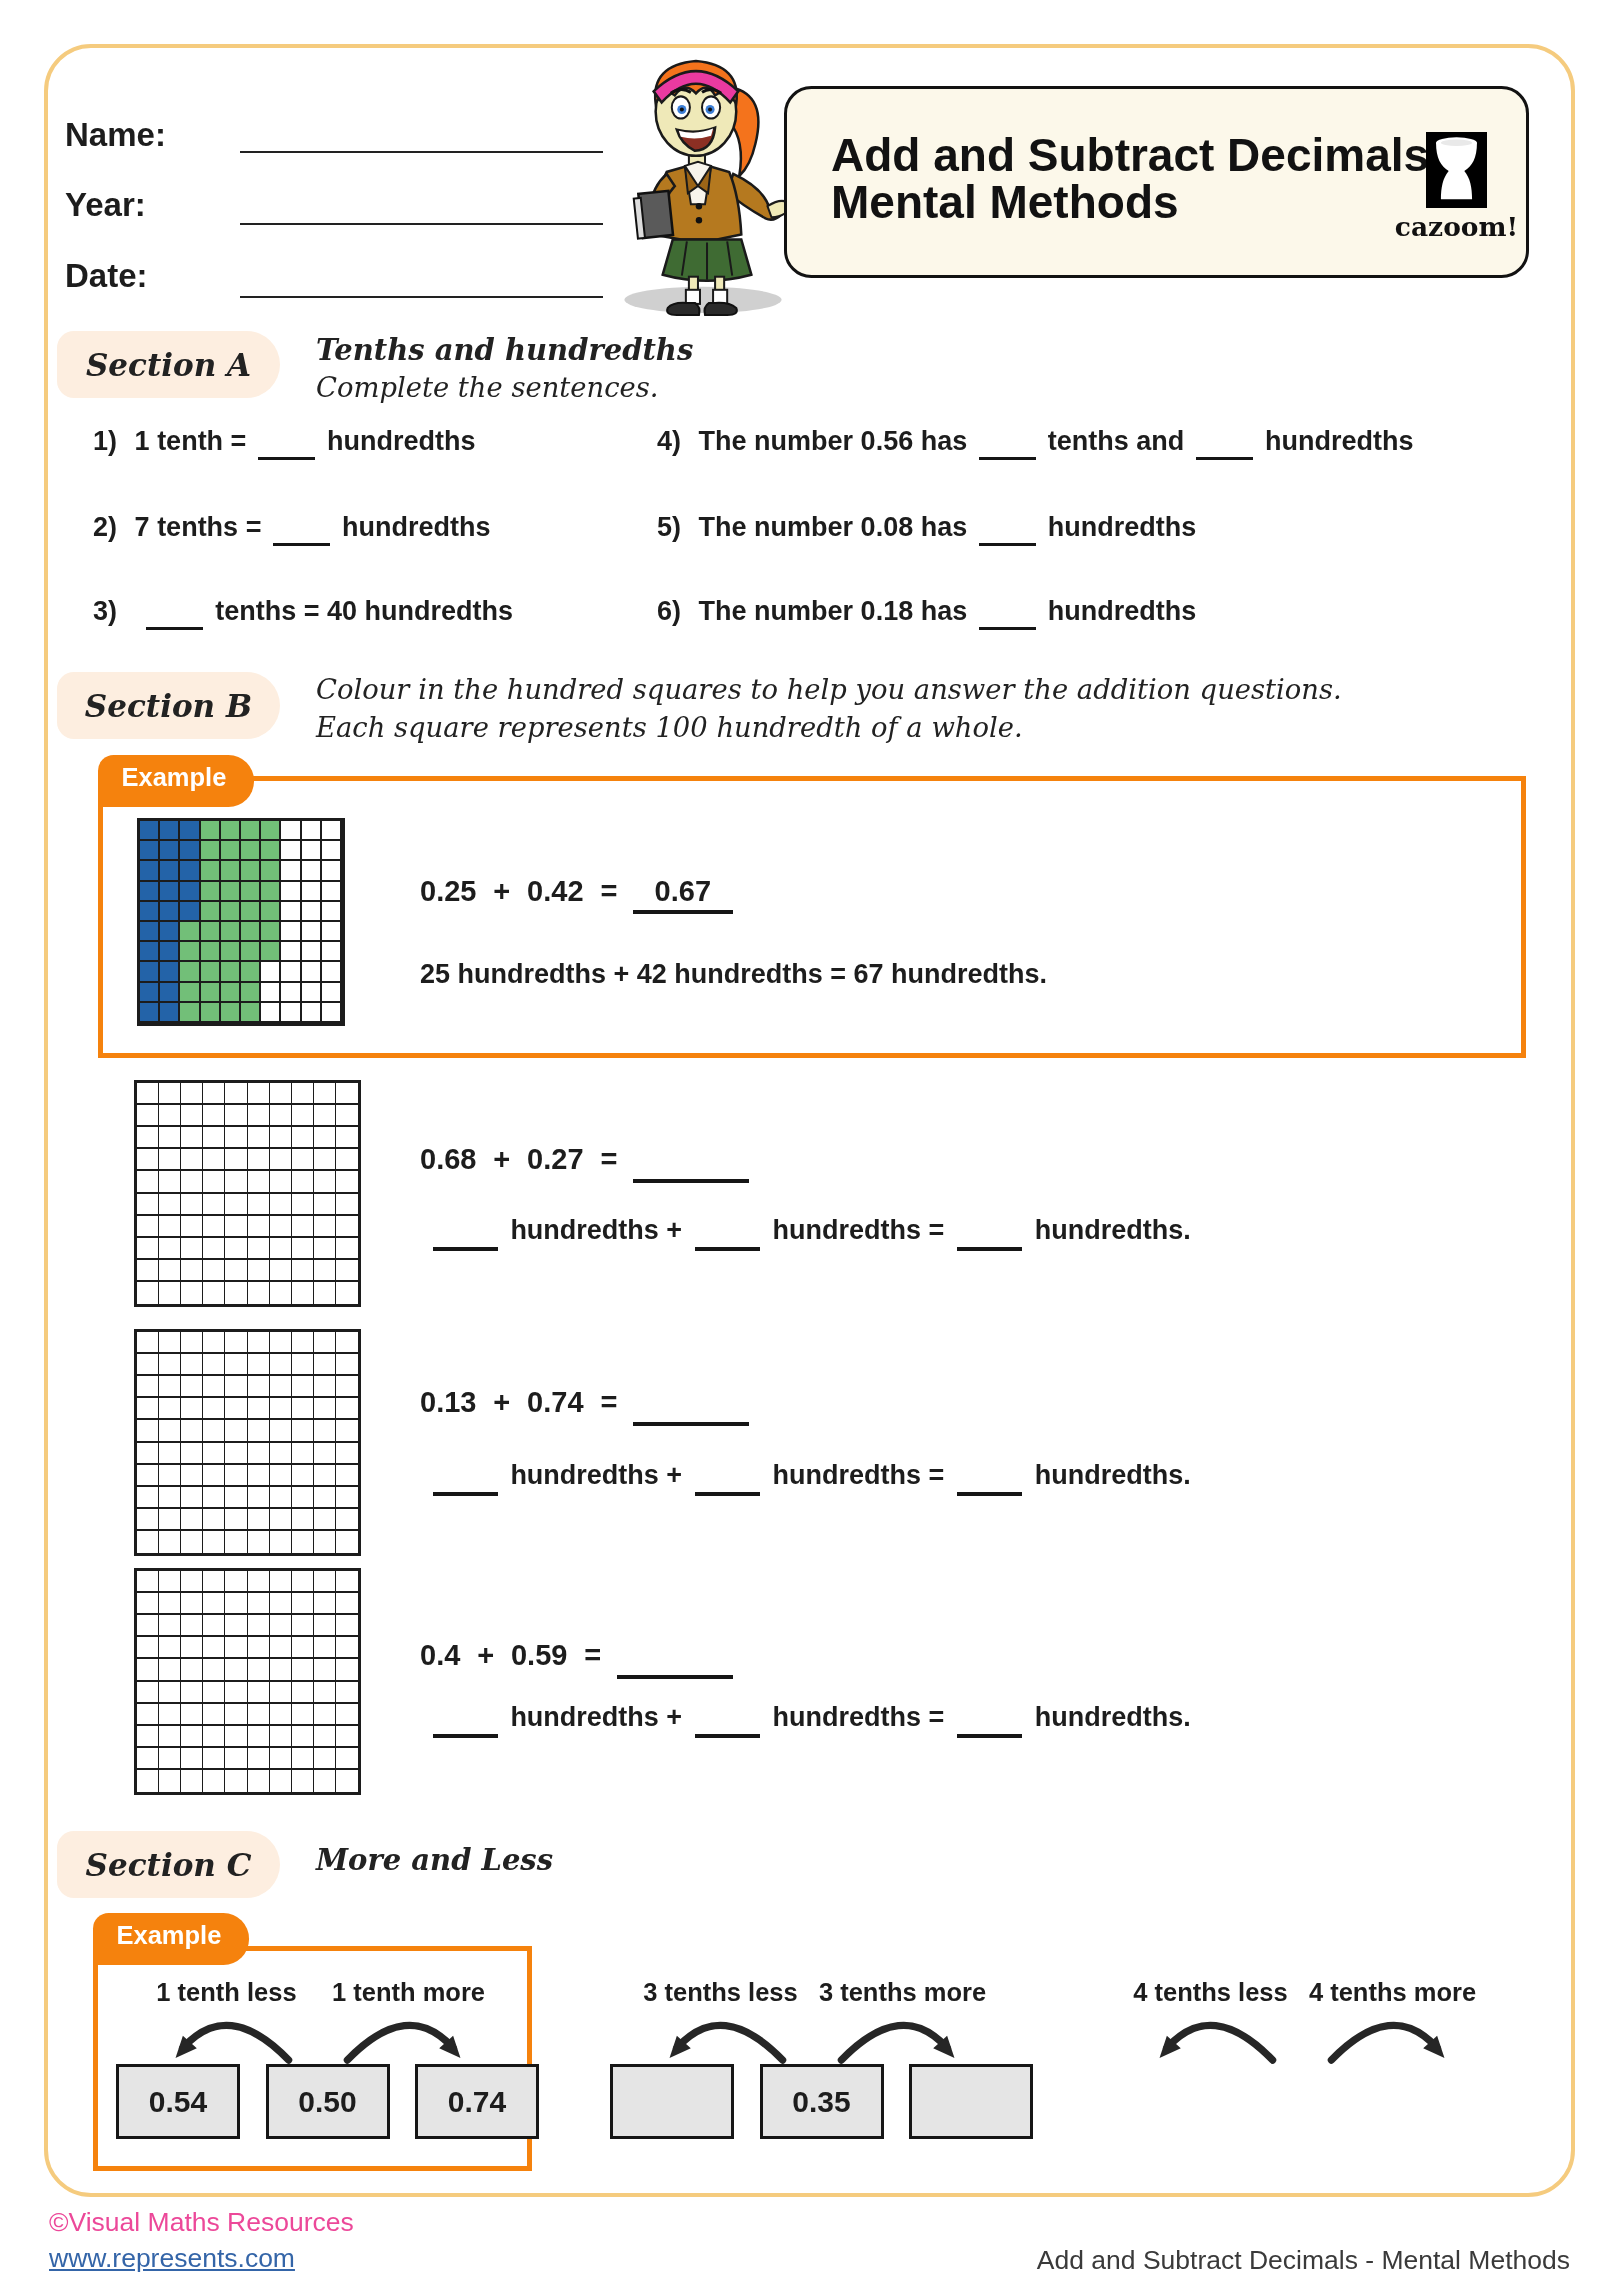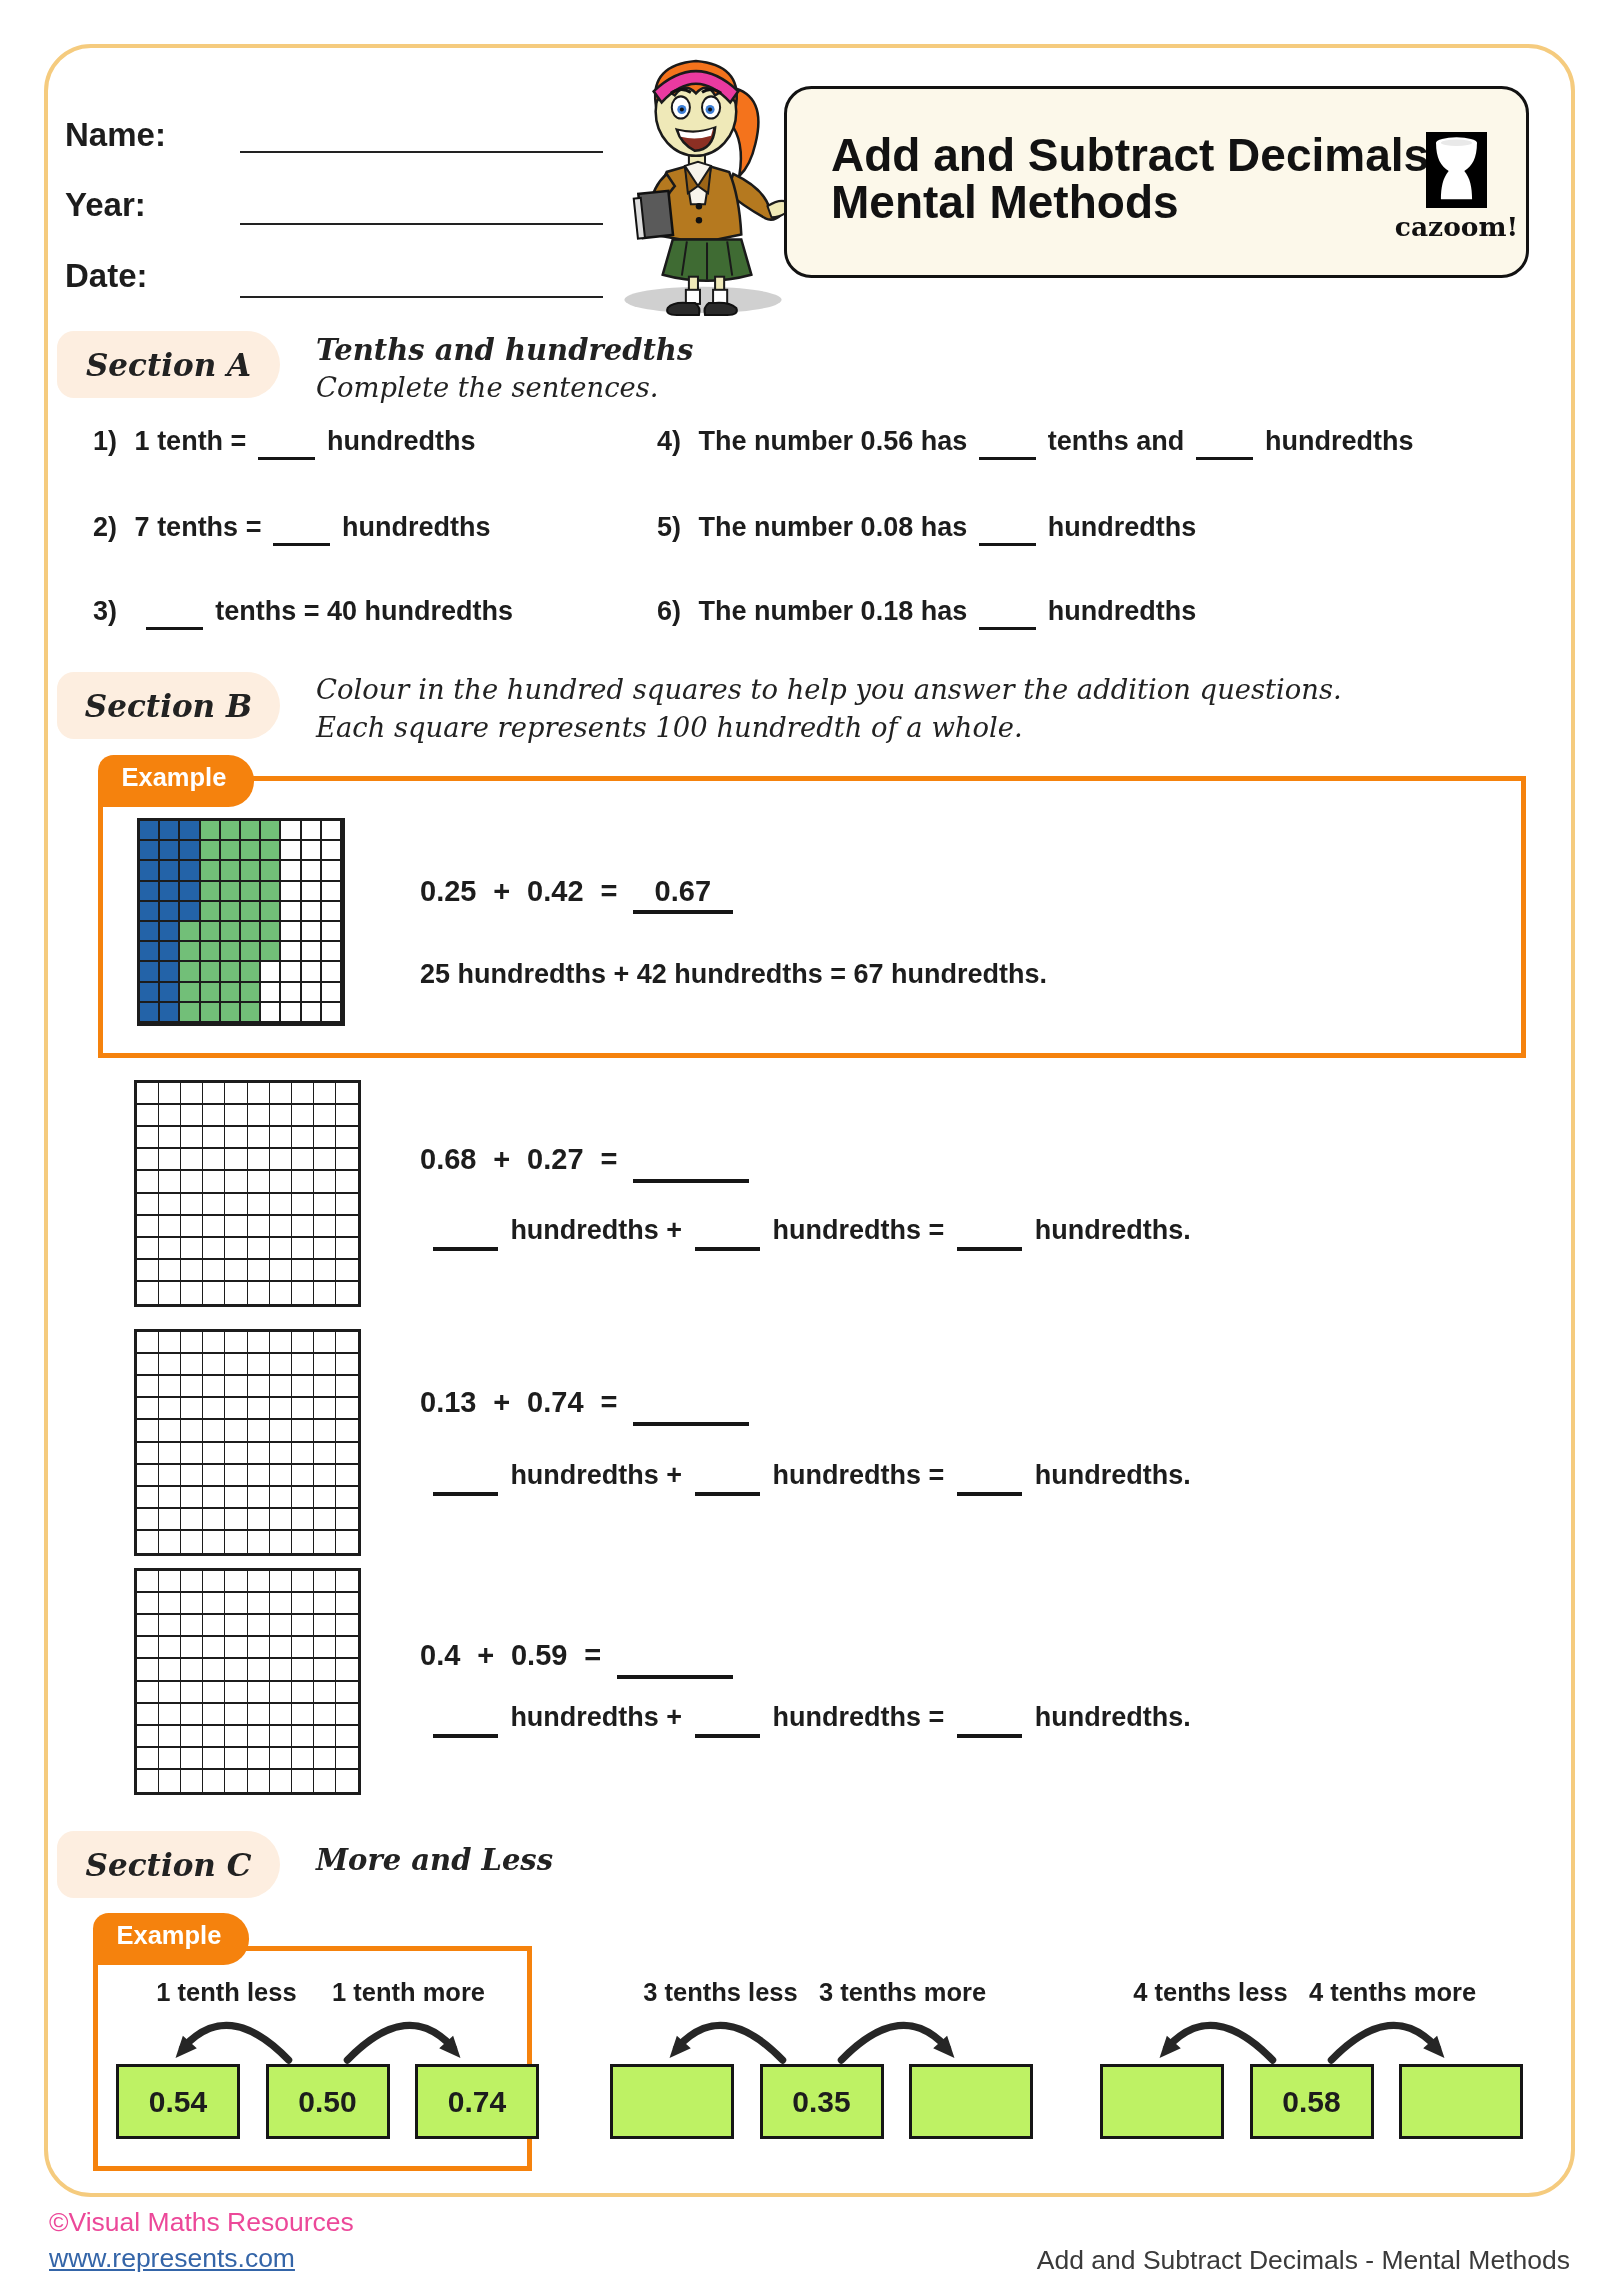--- a/index.html
+++ b/index.html
@@ -55,21 +55,21 @@
   .bl2{display:inline-block;width:65px;height:19.6px;border-bottom:4.4px solid #161616;
     vertical-align:-11.8px;margin:0 12.7px;}
   
   .mlgroup{position:absolute;width:404px;height:167px;}
   .ml-label{position:absolute;top:0;width:225px;text-align:center;font-size:25.5px;font-weight:bold;white-space:nowrap;}
   .ml-label.less{left:-2px;}
   .ml-label.more{left:180px;}
   .arrows{position:absolute;left:0;top:27.4px;width:404px;height:61px;}
   .arrows svg{overflow:visible;display:block;}
   .vbox-row{position:absolute;left:0;top:86px;display:flex;gap:25.5px;}
-  .vbox{width:118px;height:69px;border:3.9px solid #161616;background:#bef264;box-sizing:content-box;
+  .vbox{width:118px;height:69px;border:3.9px solid #161616;background:#e5e5e5;box-sizing:content-box;
     display:flex;align-items:center;justify-content:center;font-size:30px;font-weight:bold;}
   
   .footer-copy{position:absolute;left:49px;top:2207px;font-size:26.5px;color:#ec4899;}
   .footer-link{position:absolute;left:49px;top:2243px;font-size:26.5px;color:#3465a8;
     text-decoration:underline;cursor:pointer;}
   .footer-right{position:absolute;right:51px;top:2245px;font-size:26.5px;color:#3a3a3a;}
 </style>
 </head>
 <body>
 
@@ -648,23 +648,18 @@
   <span class="ml-label less">4 tenths less</span>
   <span class="ml-label more">4 tenths more</span>
   <div class="arrows">
       <svg viewBox="0 0 412 62" width="404" height="61">
         <path d="M176,56 Q114,-8 68,44" fill="none" stroke="#262626" stroke-width="7.5" stroke-linecap="round"></path>
         <polygon points="60.7,54 68.2,31.3 82.4,43.9" fill="#262626"></polygon>
         <path d="M236,56 Q298,-8 344,44" fill="none" stroke="#262626" stroke-width="7.5" stroke-linecap="round"></path>
         <polygon points="351.3,54 329.6,43.9 343.8,31.3" fill="#262626"></polygon>
       </svg>
     </div>
-  <div class="vbox-row">
-    <div class="vbox"></div>
-    <div class="vbox">0.58</div>
-    <div class="vbox"></div>
-  </div>
 </div>
 
 <div class="footer-copy">©Visual Maths Resources</div>
 <div class="footer-link">www.represents.com</div>
 <div class="footer-right">Add and Subtract Decimals - Mental Methods</div>
 
 
 </body></html>

